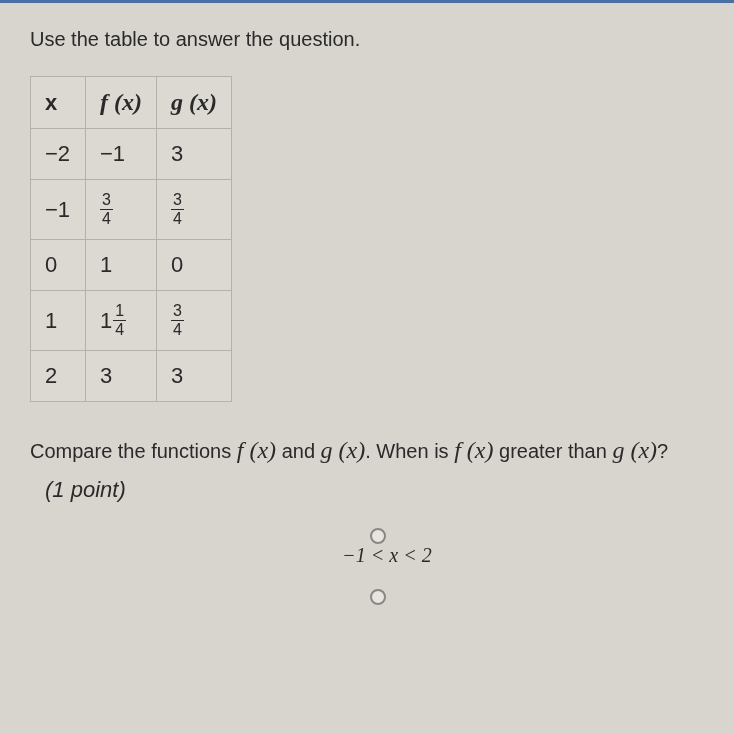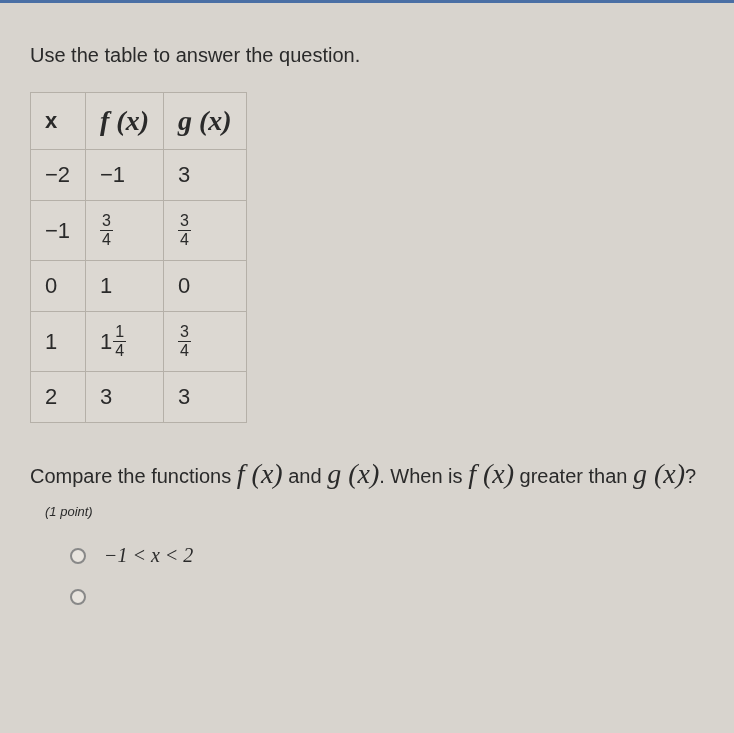--- a/index.html
+++ b/index.html
@@ -20,41 +20,41 @@
       position: absolute;
       top: 0;
       left: 0;
       right: 0;
       height: 3px;
       background: #4a6fa5;
     }
     .instruction {
       font-size: 20px;
       margin-bottom: 25px;
-      margin-top: 24px;
+      margin-top: 8px;
     }
     table {
       border-collapse: collapse;
       margin-bottom: 30px;
       background: #dcd8d2;
     }
     td, th {
       border: 1px solid #b5b0a8;
       padding: 12px 14px;
       text-align: left;
       font-size: 22px;
       min-width: 55px;
     }
     .header-row td {
       font-weight: bold;
     }
     .math-func {
       font-style: italic;
       font-family: 'Times New Roman', serif;
-      font-size: 28px;
+      font-size: 24px;
     }
     .frac {
       display: inline-block;
       vertical-align: middle;
       text-align: center;
       font-size: 16px;
       line-height: 1;
     }
     .frac .num {
       display: block;
@@ -73,32 +73,33 @@
       vertical-align: middle;
       margin-right: 1px;
     }
     .question {
       font-size: 20px;
       margin-bottom: 9px;
       line-height: 1.5;
     }
     .points {
       font-style: italic;
-      font-size: 13px;
+      font-size: 22px;
       margin-bottom: 25px;
       margin-left: 15px;
     }
     .options {
       margin-left: 40px;
     }
     .option {
       display: flex;
       align-items: center;
       margin-bottom: 22px;
       font-size: 19px;
+      flex-direction: column;
     }
     .radio {
       width: 16px;
       height: 16px;
       border: 2px solid #888;
       border-radius: 50%;
       margin-right: 18px;
       background: #e8e4de;
     }
     .ineq {

